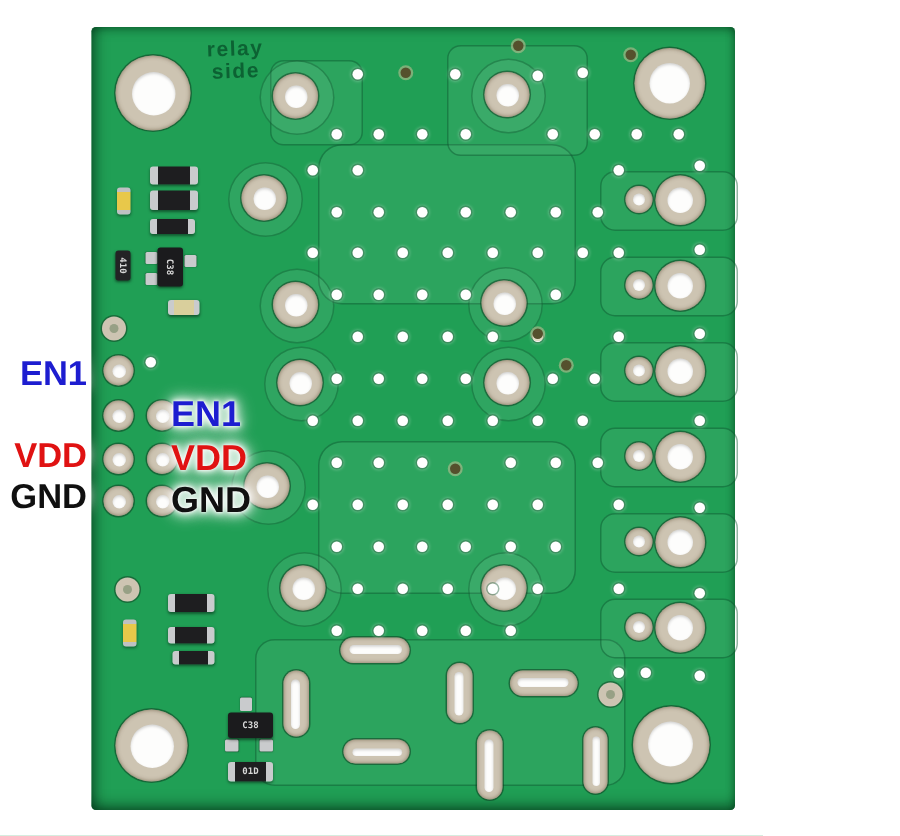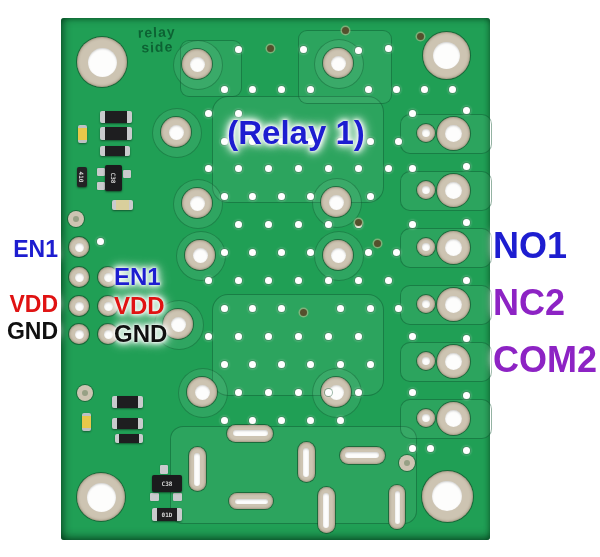--- a/index.html
+++ b/index.html
@@ -301,21 +301,20 @@
         <div class="rvia" style="left: 338px; top: 437px; width: 16px; height: 16px;">
           <span></span>
         </div>
       </div>
 
     <div class="silk">
       <div>relay</div>
       <div>side</div>
     </div>
 
-    <div class="relay-label halo" style="top: 115px; color: rgb(29, 29, 208);">(Relay 1)</div>
 
     <div class="inner-label halo" style="top: 259px; color: rgb(29, 29, 208);">EN1</div>
     <div class="inner-label halo" style="top: 288px; color: rgb(224, 18, 18);">VDD</div>
     <div class="inner-label halo" style="top: 316px; color: rgb(16, 16, 16);">GND</div>
 
     <div class="cmp ledv" style="left:17px;top:107px;width:9px;height:18px;"></div>
     <div class="cmp chip" style="left:39px;top:93px;width:32px;height:12px;"></div>
     <div class="cmp chip" style="left:39px;top:109px;width:32px;height:13px;"></div>
     <div class="cmp chip" style="left:39px;top:128px;width:30px;height:10px;"></div>
     <div class="cmp dark" style="left:16px;top:149px;width:10px;height:20px;">
@@ -341,16 +340,13 @@
     </div>
     <div class="cmp chip" style="left:91px;top:490px;width:30px;height:13px;">
       <span class="mark">01D</span>
     </div>
   </div>
 
   <div class="outer-label halo" style="top: 249px; color: rgb(29, 29, 208);">EN1</div>
   <div class="outer-label halo" style="top: 304px; color: rgb(224, 18, 18);">VDD</div>
   <div class="outer-label halo" style="top: 331px; color: rgb(16, 16, 16);">GND</div>
 
-  <div class="right-label halo" style="top: 247px; color: rgb(29, 29, 208);">NO1</div>
-  <div class="right-label halo" style="top: 304px; color: rgb(141, 35, 196);">NC2</div>
-  <div class="right-label halo" style="top: 361px; color: rgb(141, 35, 196);">COM2</div>
 </div>
 
 </body></html>

